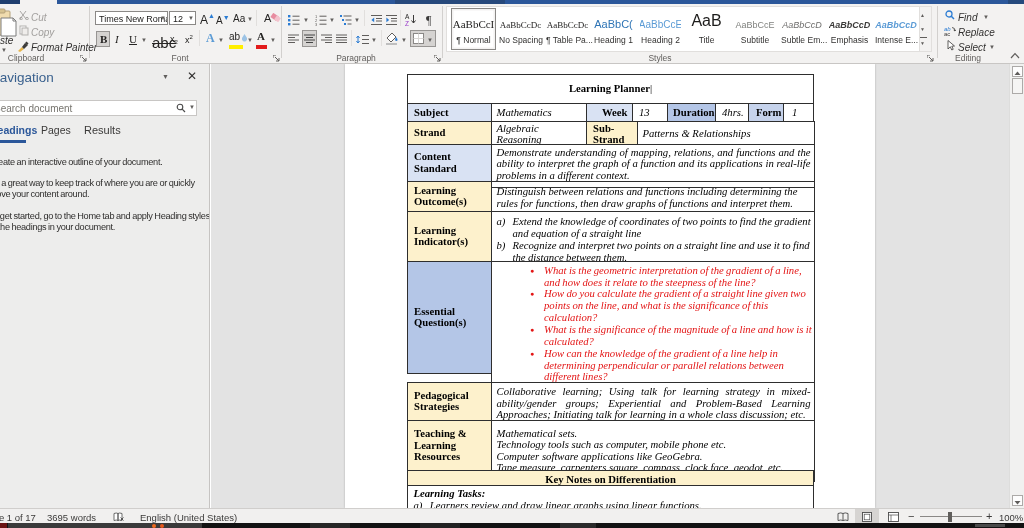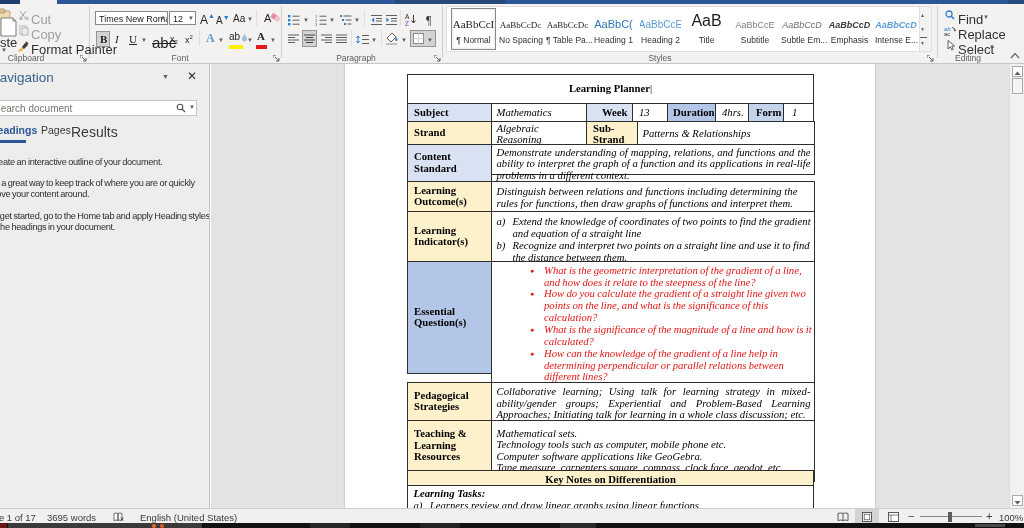--- a/index.html
+++ b/index.html
@@ -6,21 +6,21 @@
 html,body { width:1024px; height:528px; overflow:hidden; font-family:"Liberation Sans",sans-serif; background:#fff; }
 #root { position:absolute; top:0; left:0; width:1024px; height:528px; overflow:hidden; }
 .abs { position:absolute; }
 
 #topstrip { top:0; left:0; width:1024px; height:4px; background:#2b579a; }
 #topstrip .gap { position:absolute; left:20px; top:0; width:37px; height:4px; background:#f3f2f1; }
 #ribbon { top:4px; left:0; width:1024px; height:60px; background:#f3f2f1; border-bottom:1px solid #c8c6c4; }
 .vsep { position:absolute; top:2px; width:1px; height:52px; background:#d2d0ce; }
 .grplabel { position:absolute; top:49px; font-size:8.5px; color:#605e5c; width:80px; text-align:center; }
 .launcher { position:absolute; top:51px; width:7px; height:7px; }
-.rtext { font-size:13px; color:#323130; }
+.rtext { font-size:10px; color:#323130;font-style:italic; }
 .gray { color:#a19f9d; }
 .caret { font-size:6px; color:#605e5c; }
 .combo { position:absolute; background:#fff; border:1px solid #8a8886; font-size:9px; color:#1b1a19; white-space:nowrap; overflow:hidden; }
 .tbtn { position:absolute; background:#d5d3d1; border:1px solid #979593; }
 .stycard { text-align:center; }
 .samp { height:23px; display:flex; align-items:flex-end; justify-content:center; overflow:hidden; color:#1d1c1b; padding-bottom:1px; }
 .styl { font-size:8.5px; color:#323130; margin-top:4px; white-space:nowrap; }
 
 #navpane { top:64px; left:0; width:210px; height:444px; background:#ededec; border-right:1px solid #c6c4c2; overflow:hidden; }
 
@@ -295,21 +295,21 @@
     <div class="abs" style="left:-10px;top:36px;width:207px;height:16px;background:#fff;border:1px solid #c8c6c4"></div>
     <div class="abs" style="left:-6px;top:39px;font-size:10px;color:#77756f">Search document</div>
     <svg class="abs" style="left:176px;top:39px" width="10" height="10" viewBox="0 0 10 10">
         <circle cx="4" cy="4" r="2.8" fill="none" stroke="#4a4a4a" stroke-width="1.1"></circle>
         <path d="M6.2 6.2 L9 9" stroke="#4a4a4a" stroke-width="1.2"></path>
       </svg>
     <div class="abs" style="left:189px;top:40px;font-size:6px;color:#605e5c">▼</div>
     <div class="abs" style="left:-10px;top:60px;font-size:10.5px;color:#2b579a;font-weight:bold">Headings</div>
     <div class="abs" style="left:-10px;top:76px;width:36px;height:2.5px;background:#2b579a"></div>
     <div class="abs" style="left:41px;top:60px;font-size:10.5px;color:#3b3a39">Pages</div>
-    <div class="abs" style="left:71px;top:60px;font-size:14px;color:#3b3a39">Results</div>
+    <div class="abs" style="left:84px;top:60px;font-size:11px;color:#3b3a39">Results</div>
     <div class="abs npt" style="top:93px">Create an interactive outline of your document.</div>
     <div class="abs npt" style="top:114px">It’s a great way to keep track of where you are or quickly<br>move your content around.</div>
     <div class="abs npt" style="top:147px">To get started, go to the Home tab and apply Heading styles<br>to the headings in your document.</div>
   </div>
   <div id="docarea" class="abs">
       <div id="page">
 
     <div class="cell" style="left:62px;top:2px;width:407px;height:29.5px;text-align:center;font-weight:bold;padding-top:6.5px">Learning Planner<span style="font-weight:normal">|</span></div>
 
     <div class="cell lbl bluL" style="left:62px;top:30.5px;width:85px;height:19px">Subject</div>
@@ -320,21 +320,21 @@
     <div class="cell val" style="left:370px;top:30.5px;width:34px;height:19px;padding-left:6px">4hrs.</div>
     <div class="cell lbl" style="left:403px;top:30.5px;width:36px;height:19px;background:#c6d3ec;padding-left:7px">Form</div>
     <div class="cell val" style="left:438px;top:30.5px;width:31px;height:19px;padding-left:8px">1</div>
 
     <div class="cell lbl tan lblc" style="left:62px;top:48.5px;width:85px;height:24.5px">Strand</div>
     <div class="cell val" style="left:146px;top:48.5px;width:96px;height:24.5px;line-height:11.2px;padding-top:1px">Algebraic Reasoning</div>
     <div class="cell lbl tan" style="left:241px;top:48.5px;width:52px;height:24.5px;line-height:11.2px;padding-top:1.5px">Sub-<br>Strand</div>
     <div class="cell val lblc" style="left:292px;top:48.5px;width:177.5px;height:24.5px">Patterns &amp; Relationships</div>
 
     <div class="cell lbl bluL lblc" style="left:62px;top:72px;width:85px;height:37.5px">Content Standard</div>
-    <div class="cell val just" style="left:146px;top:72px;width:323.5px;height:31px;line-height:11.9px;padding-top:1.5px">Demonstrate understanding of mapping, relations, and functions and the ability to interpret the graph of a function and its applications in real-life problems in a different context.</div>
+    <div class="cell val just" style="left:146px;top:72px;width:323.5px;height:44px;line-height:11.9px;padding-top:1.5px">Demonstrate understanding of mapping, relations, and functions and the ability to interpret the graph of a function and its applications in real-life problems in a different context.</div>
 
     <div class="cell lbl tan lblc" style="left:62px;top:108.5px;width:85px;height:31.5px">Learning Outcome(s)</div>
     <div class="cell val" style="left:146px;top:108.5px;width:323.5px;height:31.5px;padding-top:3px">Distinguish between relations and functions including determining the rules for functions, then draw graphs of functions and interpret them.</div>
 
     <div class="cell lbl tan lblc" style="left:62px;top:139px;width:85px;height:50.8px">Learning Indicator(s)</div>
     <div class="cell val" style="left:146px;top:139px;width:323.5px;height:50.8px;padding-top:2.5px;padding-right:0">
       <div class="li"><span class="ln">a)</span>Extend the knowledge of coordinates of two points to find the gradient and equation of a straight line</div>
       <div class="li"><span class="ln">b)</span>Recognize and interpret two points on a straight line and use it to find the distance between them.</div>
     </div>
 

